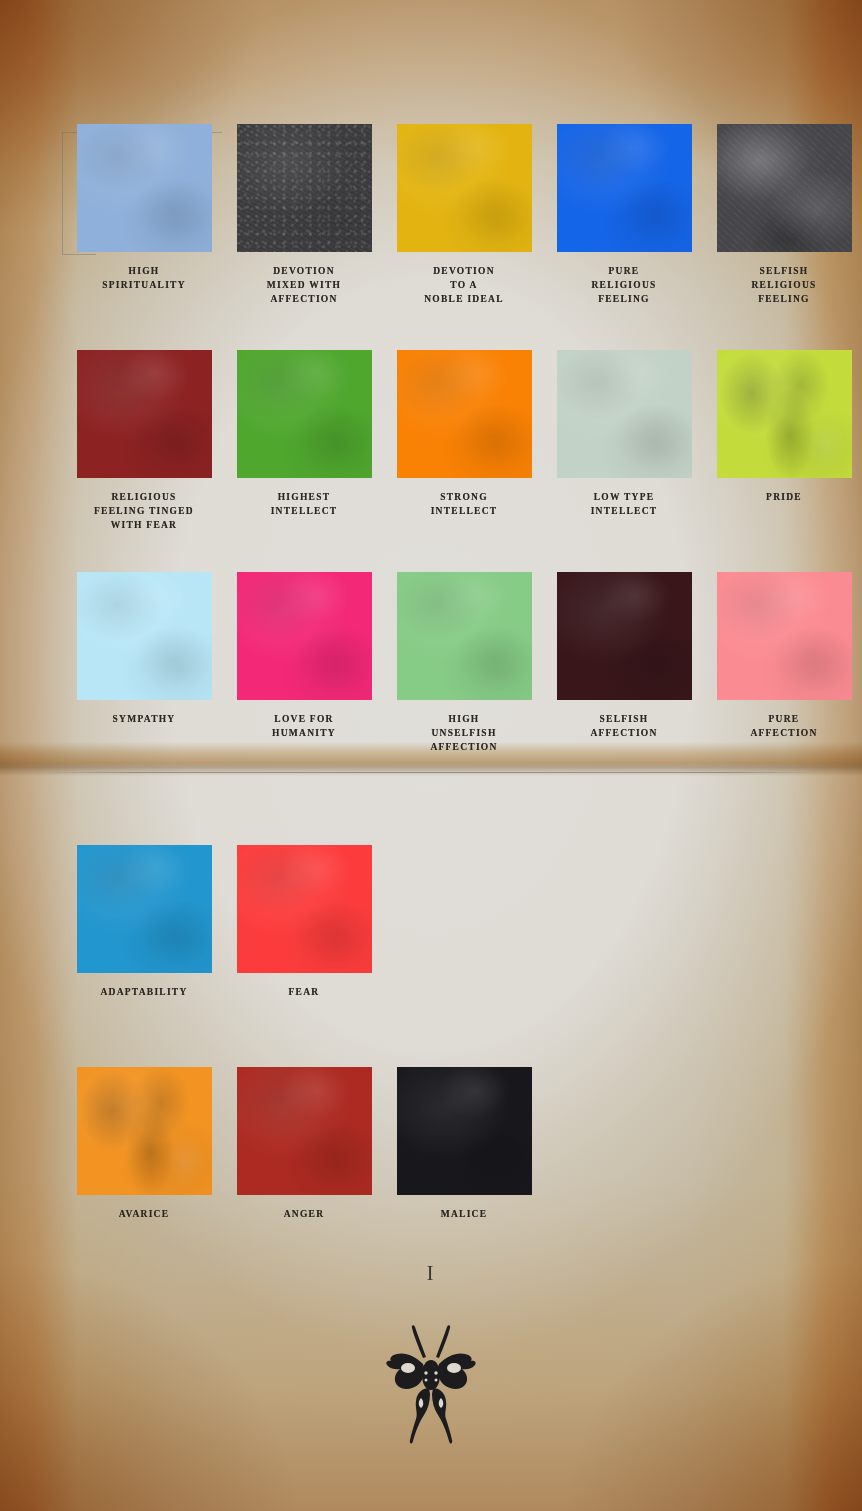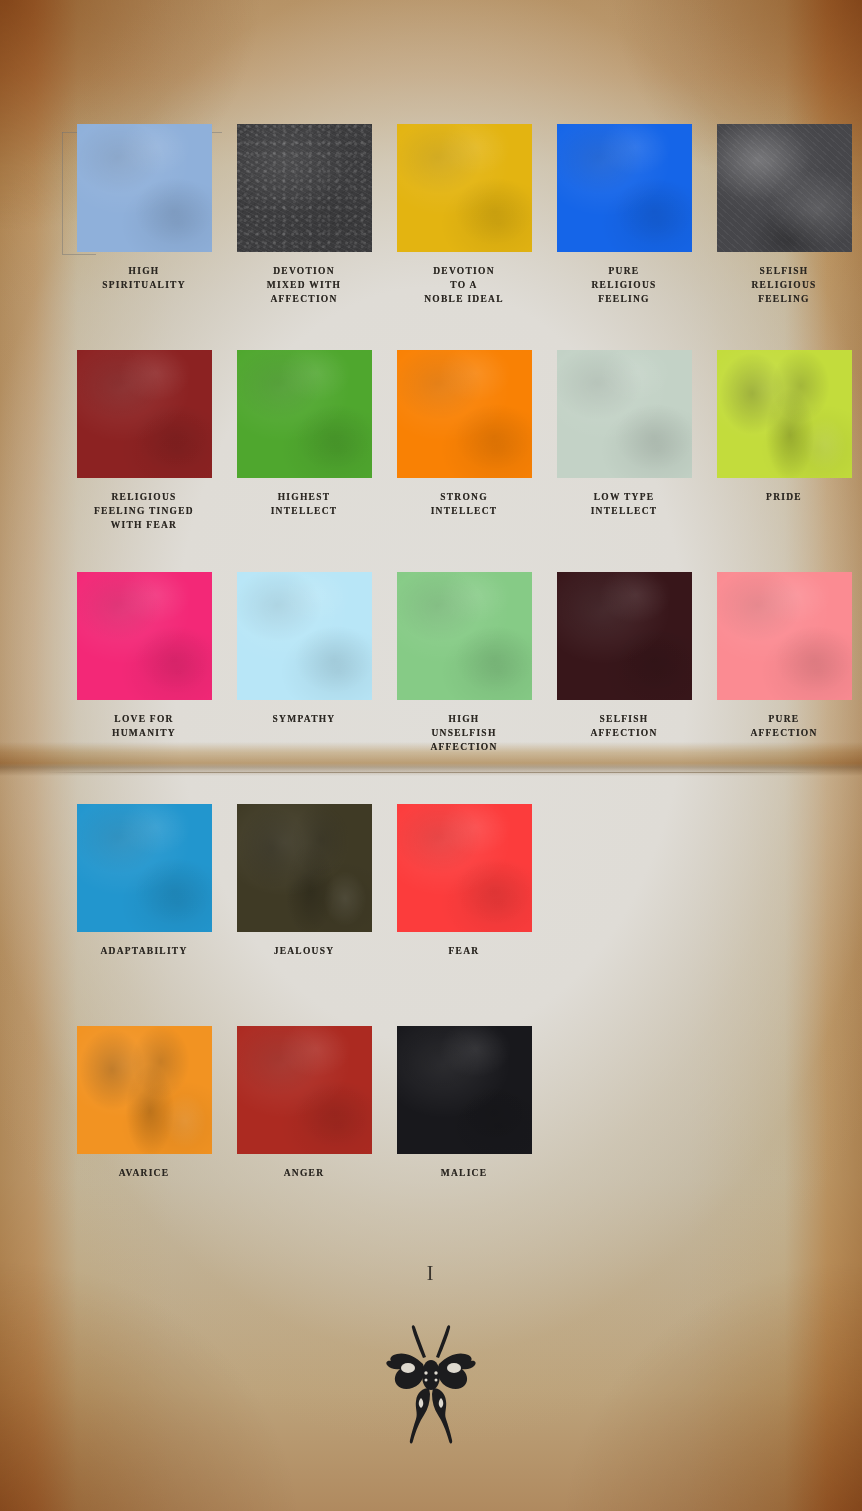--- a/index.html
+++ b/index.html
@@ -95,21 +95,21 @@
   .grid {
     position: absolute;
     left: 64px;
     top: 124px;
     width: 762px;
   }
   .row { display: flex; }
   .row.r1 { height: 226px; }
   .row.r2 { height: 222px; }
   .row.r3 { height: 232px; }
-  .row.r4 { height: 222px; }
+  .row.r4 { height: 222px; margin-top: 41px; }
   .row.r5 { height: 200px; }
 
   .cell {
     width: 160px;
     margin-right: 0px;
     display: flex;
     flex-direction: column;
     align-items: center;
   }
   .cell:last-child { margin-right: 0; }
@@ -270,49 +270,45 @@
         <div class="caption">LOW TYPE<br>INTELLECT</div>
       </div>
       <div class="cell">
         <div class="swatch tex-mottle" style="background-color: rgb(195, 220, 60);"></div>
         <div class="caption">PRIDE</div>
       </div>
     </div>
 
     <div class="row r3">
       <div class="cell">
+        <div class="swatch tex-wash" style="background-color: rgb(184, 230, 247);"></div>
+        <div class="caption">SYMPATHY</div>
+      </div>
+      <div class="cell">
         <div class="swatch tex-wash" style="background-color: rgb(243, 40, 119);"></div>
         <div class="caption">LOVE FOR<br>HUMANITY</div>
       </div>
       <div class="cell">
-        <div class="swatch tex-wash" style="background-color: rgb(184, 230, 247);"></div>
-        <div class="caption">SYMPATHY</div>
-      </div>
-      <div class="cell">
         <div class="swatch tex-wash" style="background-color: rgb(134, 203, 134);"></div>
         <div class="caption">HIGH<br>UNSELFISH<br>AFFECTION</div>
       </div>
       <div class="cell">
         <div class="swatch tex-wash" style="background-color: rgb(56, 22, 26);"></div>
         <div class="caption">SELFISH<br>AFFECTION</div>
       </div>
       <div class="cell">
         <div class="swatch tex-wash" style="background-color: rgb(251, 139, 146);"></div>
         <div class="caption">PURE<br>AFFECTION</div>
       </div>
     </div>
 
     <div class="row r4">
       <div class="cell">
         <div class="swatch tex-wash" style="background-color: rgb(34, 150, 206);"></div>
         <div class="caption">ADAPTABILITY</div>
-      </div>
-      <div class="cell">
-        <div class="swatch tex-mottle" style="background-color: rgb(63, 58, 37);"></div>
-        <div class="caption">JEALOUSY</div>
       </div>
       <div class="cell">
         <div class="swatch tex-wash" style="background-color: rgb(252, 60, 60);"></div>
         <div class="caption">FEAR</div>
       </div>
     </div>
 
     <div class="row r5">
       <div class="cell">
         <div class="swatch tex-mottle" style="background-color: rgb(242, 147, 34);"></div>

